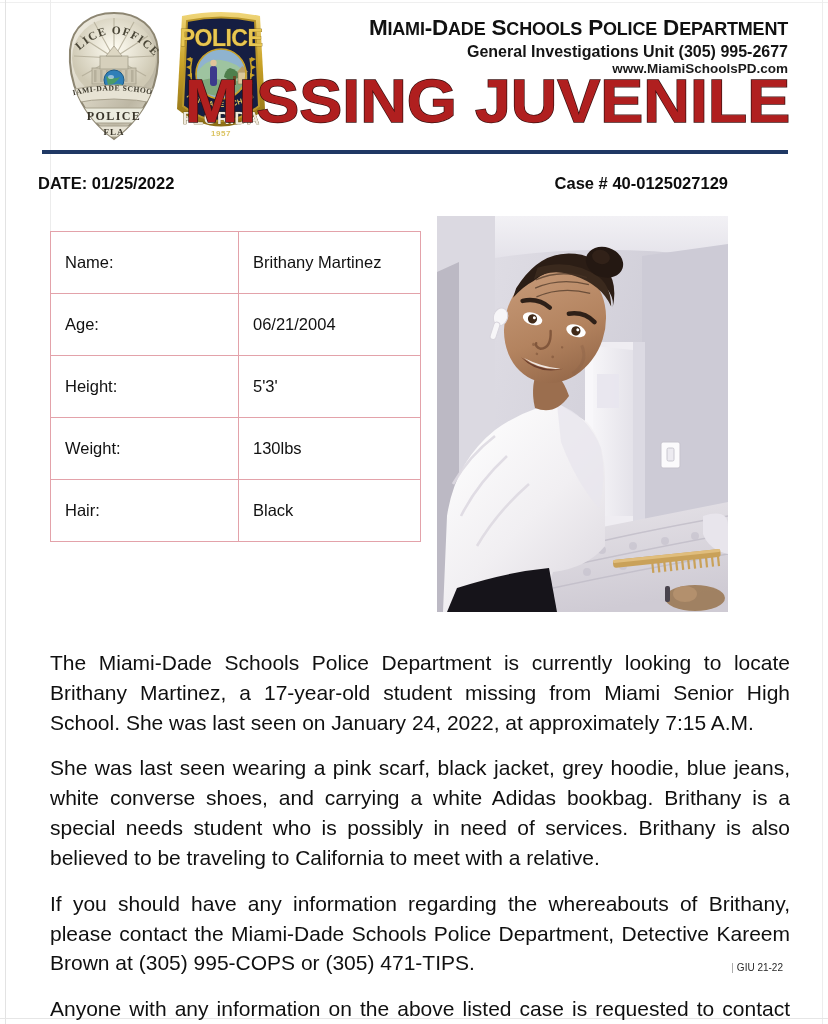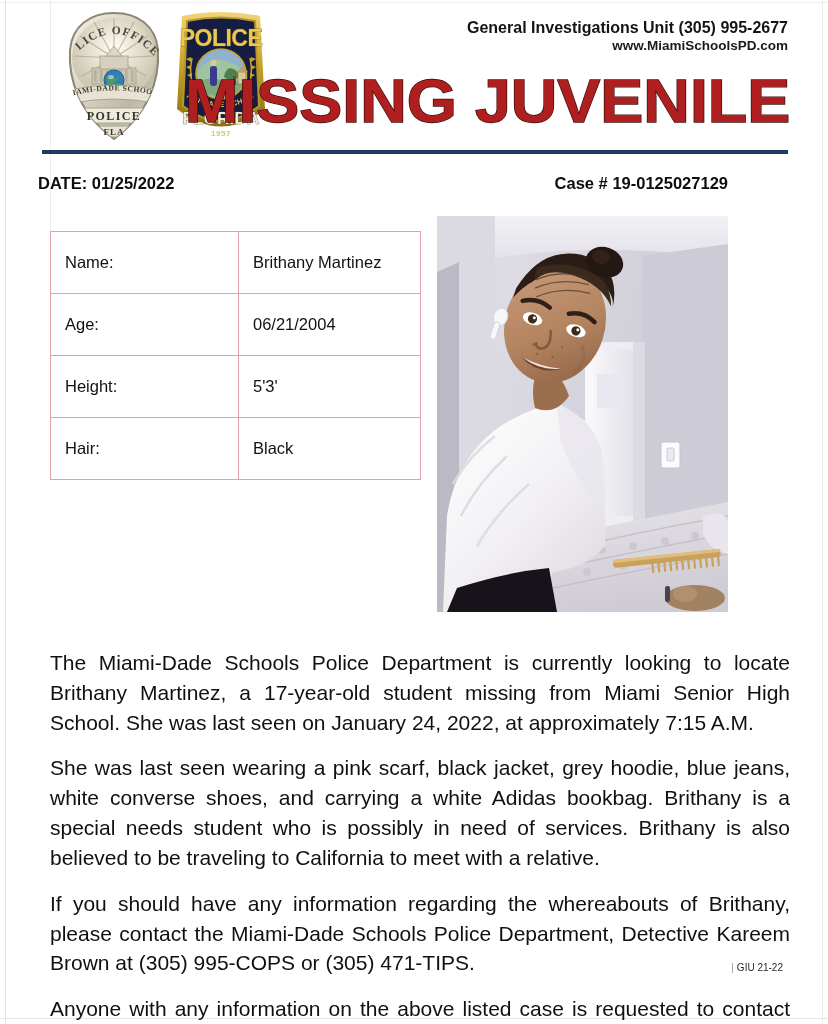--- a/index.html
+++ b/index.html
@@ -326,47 +326,52 @@
           <text font-family="Liberation Sans, sans-serif" font-size="7.4" font-weight="bold" fill="#E3C257" letter-spacing="0.4">
             <textPath href="#arcPatch" startOffset="50%" text-anchor="middle">MIAMI-DADE SCHOOLS</textPath>
           </text>
           <text x="51" y="112" font-family="Liberation Sans, sans-serif" font-size="17" font-weight="bold" fill="#EFE9DC" text-anchor="middle" letter-spacing="0.2" stroke="#5c4a12" stroke-width="0.6" paint-order="stroke">FLORIDA</text>
           <text x="51" y="124" font-family="Liberation Sans, sans-serif" font-size="8" font-weight="bold" fill="#DCC463" text-anchor="middle" letter-spacing="0.6">1957</text>
         </svg>
       </div>
     </div>
 
     <div class="header-text">
+      <div class="dept-name">M<span class="sc">IAMI</span>-D<span class="sc">ADE</span> S<span class="sc">CHOOLS</span> P<span class="sc">OLICE</span> D<span class="sc">EPARTMENT</span></div>
       <div class="unit-line">General Investigations Unit (305) 995-2677</div>
       <div class="web-line">www.MiamiSchoolsPD.com</div>
     </div>
 
     <div class="missing-title">MISSING JUVENILE</div>
   </div>
 
   <div class="blue-rule"></div>
 
   <div class="meta-row">
     <div class="date-text">DATE: 01/25/2022</div>
-    <div class="case-text">Case # 19-0125027129</div>
+    <div class="case-text">Case # 40-0125027129</div>
   </div>
 
   <table class="info-table">
     <tbody>
       <tr>
         <td class="label">Name:</td>
         <td class="value">Brithany Martinez</td>
       </tr>
       <tr>
         <td class="label">Age:</td>
         <td class="value">06/21/2004</td>
       </tr>
       <tr>
         <td class="label">Height:</td>
         <td class="value">5'3'</td>
+      </tr>
+      <tr>
+        <td class="label">Weight:</td>
+        <td class="value">130lbs</td>
       </tr>
       <tr>
         <td class="label">Hair:</td>
         <td class="value">Black</td>
       </tr>
     </tbody>
   </table>
 
   <div class="photo-frame">
     <svg class="photo-svg" viewBox="0 0 291 396" xmlns="http://www.w3.org/2000/svg" preserveAspectRatio="xMidYMid slice">

